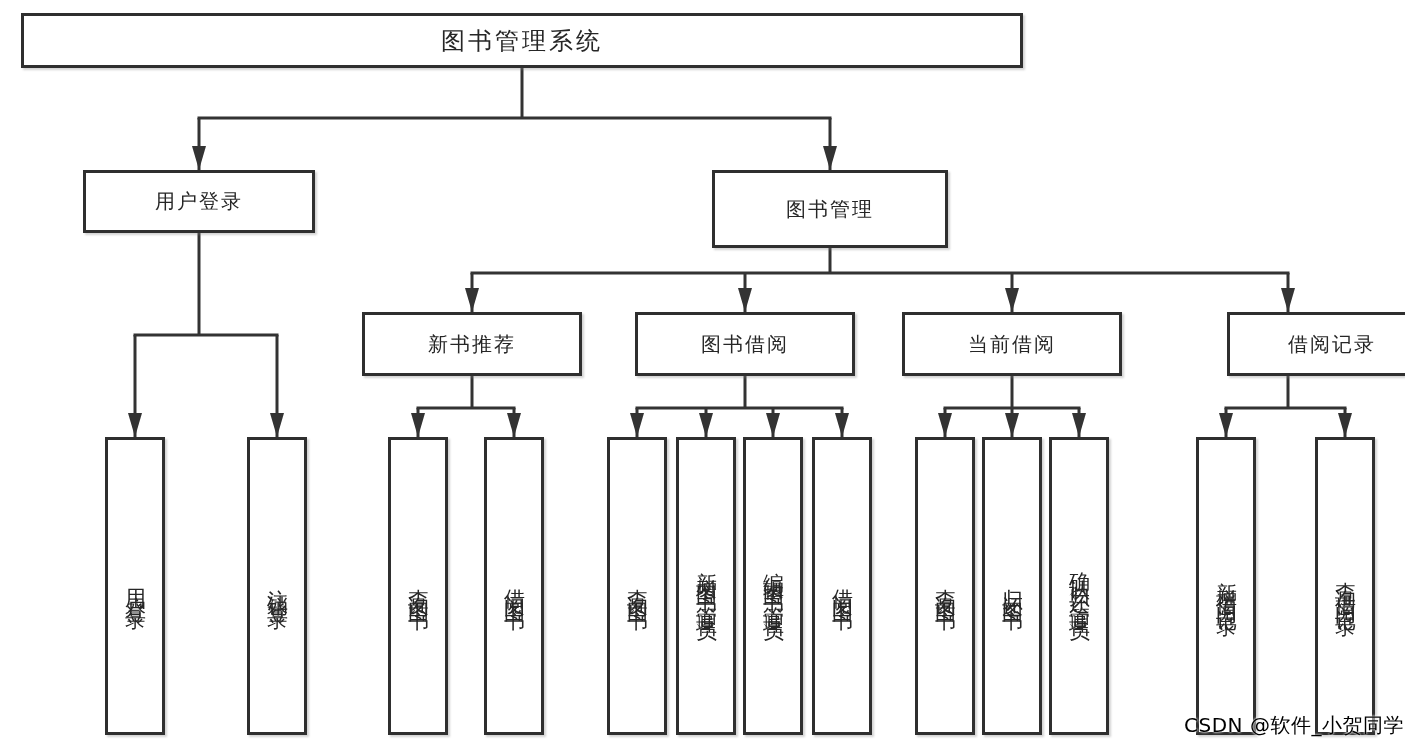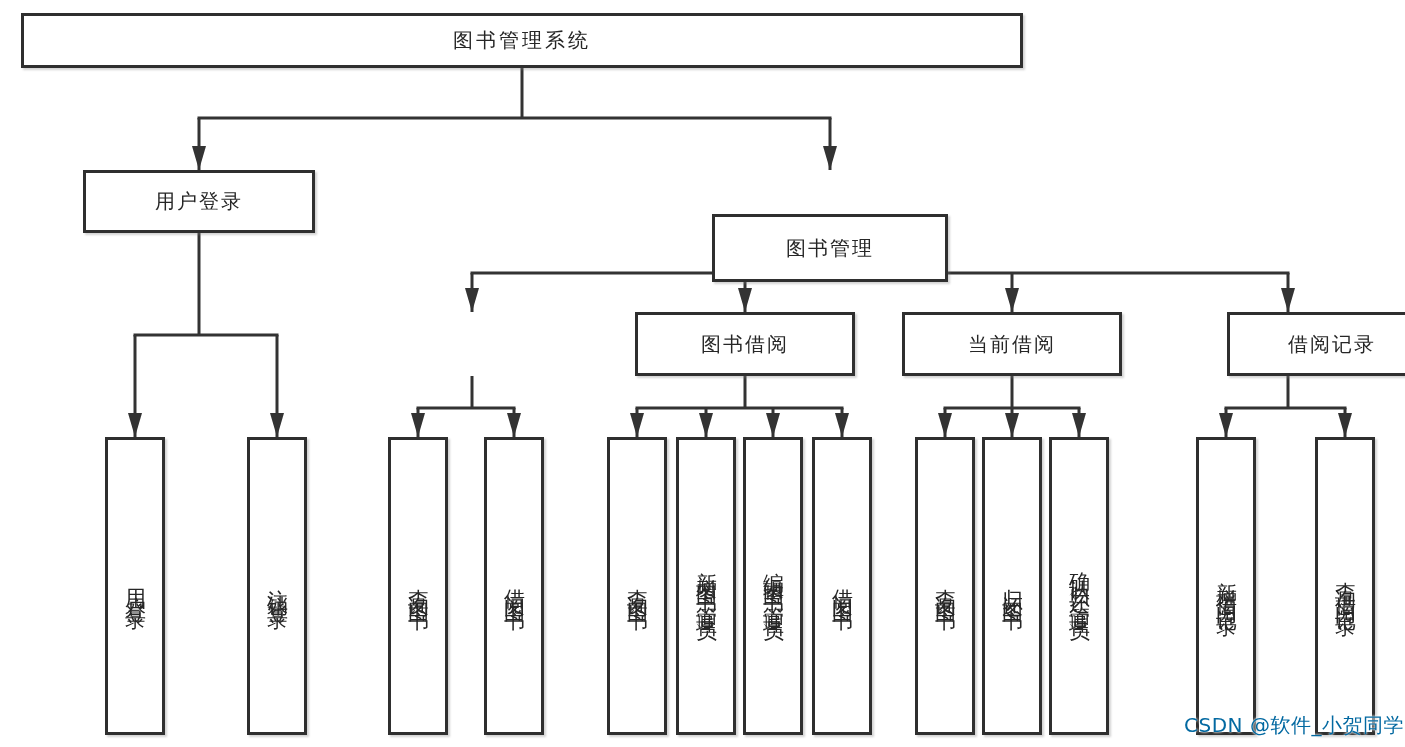--- a/index.html
+++ b/index.html
@@ -9,28 +9,28 @@
     color:#262626;overflow:hidden;
   }
   .connectors{position:absolute;left:0;top:0;z-index:0;}
   .nbox{
     position:absolute;box-sizing:border-box;background:#ffffff;
     border:3px solid #2f2f2f;z-index:1;
     display:flex;align-items:center;justify-content:center;
     box-shadow:2px 2px 2px rgba(130,130,130,0.35);
   }
   .hbox{font-size:20px;letter-spacing:2px;white-space:nowrap;}
-  .root{font-size:20px;letter-spacing:3px;}
+  .root{font-size:24px;letter-spacing:3px;}
   .vbox .vlabel{
     writing-mode:vertical-rl;text-orientation:mixed;
     font-size:21px;letter-spacing:7px;line-height:1;white-space:nowrap;
   }
   .watermark{
     position:absolute;left:1184px;top:712px;z-index:5;
-    font-size:20px;color:#0369a1;letter-spacing:0.5px;white-space:nowrap;
+    font-size:20px;color:#000000;letter-spacing:0.5px;white-space:nowrap;
     text-shadow:0 0 3px #ffffff,0 0 2px #ffffff;
   }
 </style>
 </head>
 <body>
 
 <div class="stage">
 
   <svg class="connectors" width="1405" height="747" viewBox="0 0 1405 747">
     <defs>
@@ -92,22 +92,23 @@
         <line x1="1224.5" y1="408" x2="1346.5" y2="408"></line>
         <line x1="1226" y1="408" x2="1226" y2="437" marker-end="url(#arr)"></line>
         <line x1="1345" y1="408" x2="1345" y2="437" marker-end="url(#arr)"></line>
       </g>
     </g>
   </svg>
 
   <div class="nbox hbox root" style="left:21px;top:13px;width:1002px;height:55px;">图书管理系统</div>
 
   <div class="nbox hbox" style="left:83px;top:170px;width:232px;height:63px;">用户登录</div>
-  <div class="nbox hbox" style="left:712px;top:170px;width:236px;height:68px;margin-top:44px;">图书管理</div>
+  <div class="nbox hbox" style="left:712px;top:170px;width:236px;height:78px;">图书管理</div>
 
+  <div class="nbox hbox" style="left:362px;top:312px;width:220px;height:64px;">新书推荐</div>
   <div class="nbox hbox" style="left:635px;top:312px;width:220px;height:64px;text-align:center;">图书借阅</div>
   <div class="nbox hbox" style="left:902px;top:312px;width:220px;height:64px;text-align:right;">当前借阅</div>
   <div class="nbox hbox" style="left:1227px;top:312px;width:210px;height:64px;">借阅记录</div>
 
   <div class="nbox vbox" style="left:105px;top:437px;width:60px;height:298px;">
     <span class="vlabel">用户登录</span>
   </div>
   <div class="nbox vbox" style="left:247px;top:437px;width:60px;height:298px;">
     <span class="vlabel">注销登录</span>
   </div>

